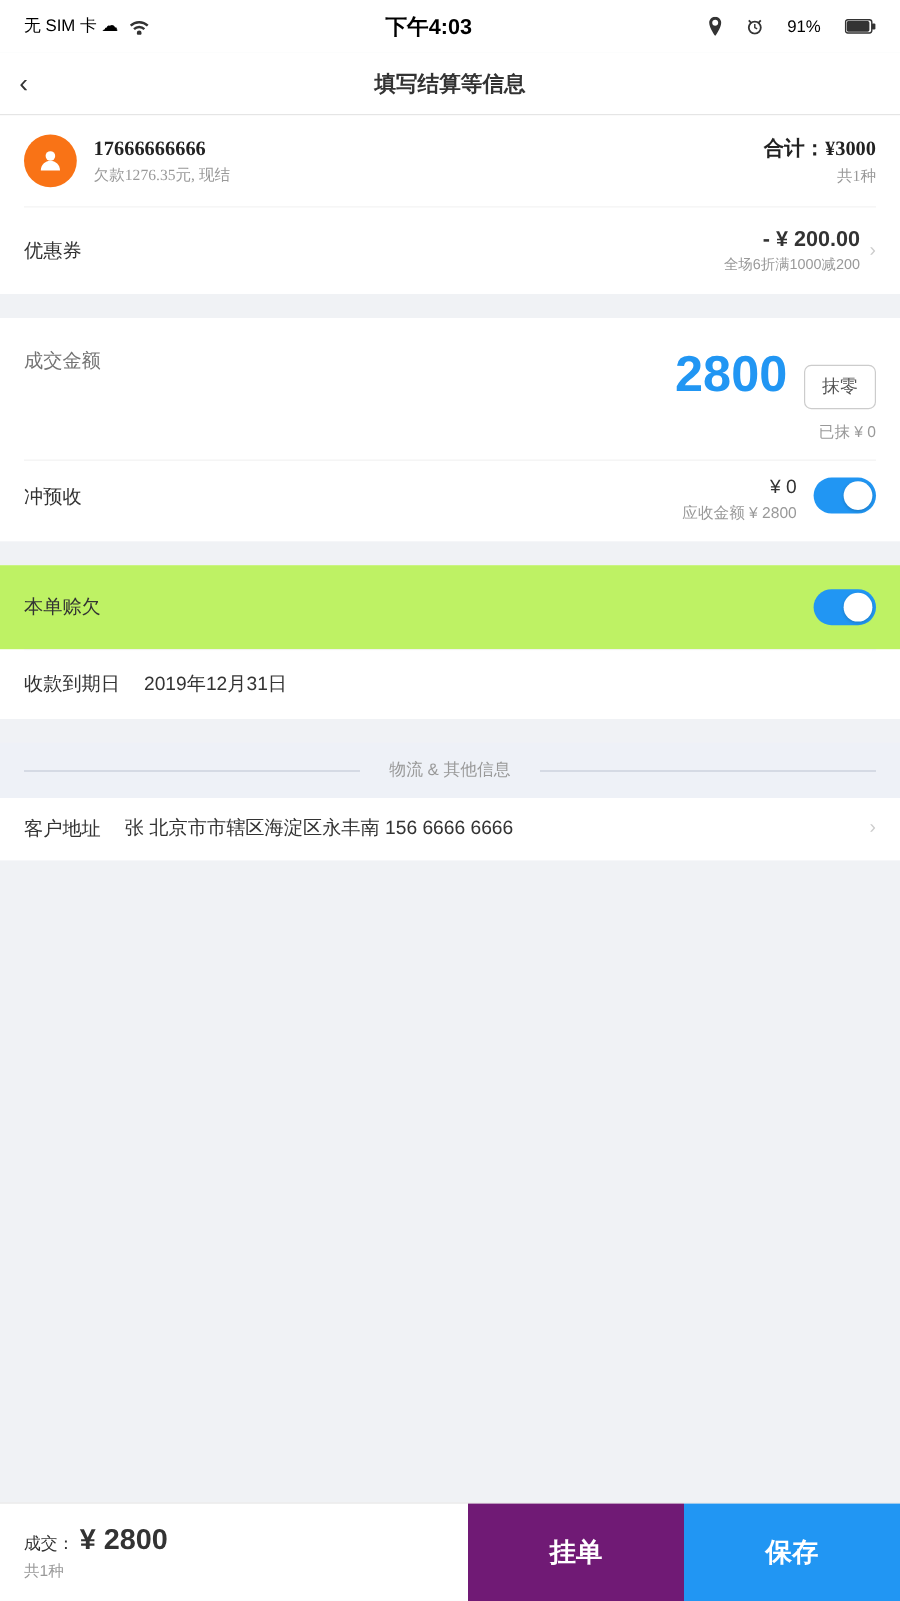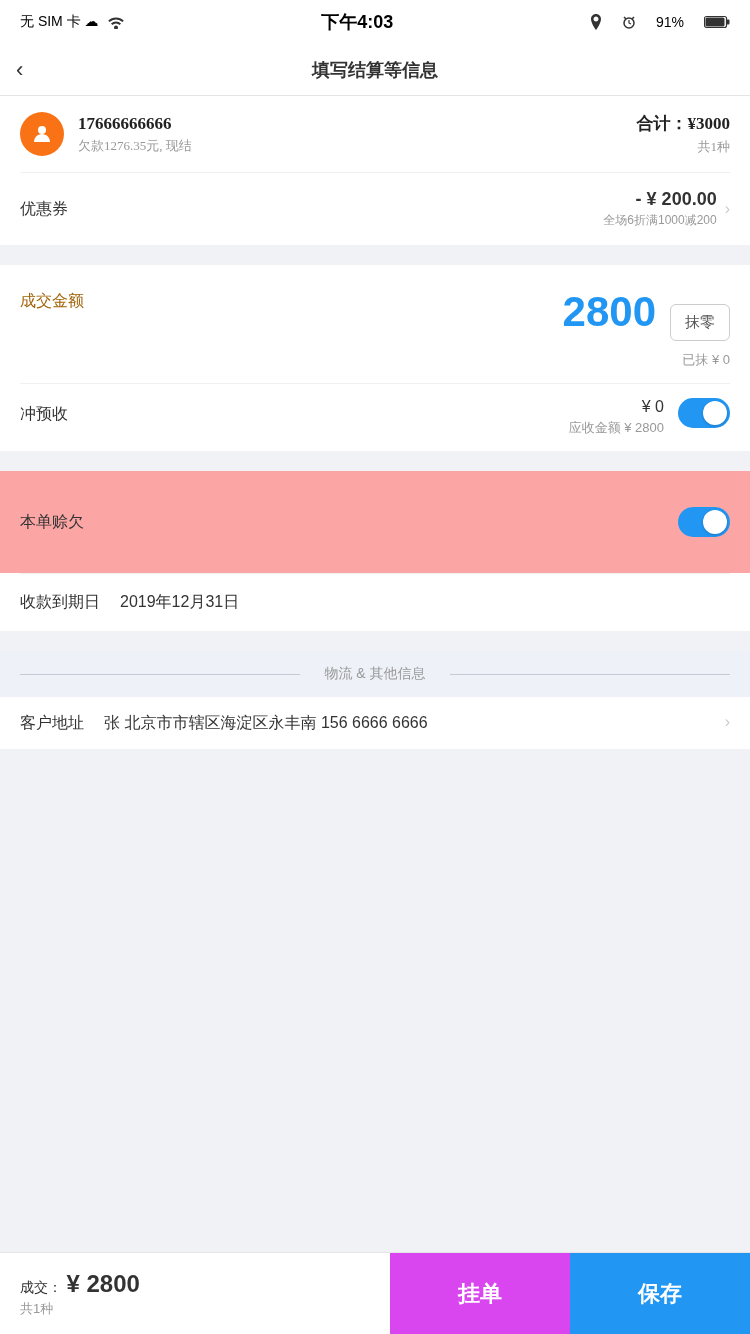--- a/index.html
+++ b/index.html
@@ -105,21 +105,21 @@
     .section-gap { height: 10px; background: #f0f2f5; }
 
     
     .deal-row {
       display: flex;
       align-items: flex-start;
       justify-content: space-between;
       padding: 18px 20px 6px 20px;
       background: #fff;
     }
-    .deal-label { font-size: 16px; color: #a16207; padding-top: 8px; }
+    .deal-label { font-size: 16px; color: #737373; padding-top: 8px; }
     .deal-right { display: flex; align-items: center; gap: 14px; }
     .deal-amount { font-size: 42px; font-weight: 700; color: #2196f3; line-height: 1; }
     .round-btn {
       border: 1px solid #ccc;
       border-radius: 6px;
       padding: 8px 14px;
       font-size: 15px;
       color: #555;
       cursor: pointer;
       background: #fff;
@@ -163,22 +163,22 @@
     .prepay-right { display: flex; align-items: flex-start; gap: 14px; }
     .prepay-values { text-align: right; }
     .prepay-amount { font-size: 16px; color: #333; }
     .prepay-sub { font-size: 13px; color: #999; margin-top: 3px; }
 
     
     .credit-row {
       display: flex;
       align-items: center;
       justify-content: space-between;
-      padding: 36px 20px;
-      background: #fca5a5;
+      padding: 20px 20px;
+      background: #bef264;
     }
     .credit-label { font-size: 16px; color: #333; }
 
     
     .date-row {
       display: flex;
       align-items: center;
       padding: 18px 20px;
       background: #fff;
       gap: 20px;
@@ -225,21 +225,21 @@
     }
     .bottom-summary {
       flex: 1;
       padding: 12px 20px;
     }
     .bottom-deal { font-size: 14px; color: #333; }
     .bottom-amount { font-size: 24px; font-weight: 700; color: #333; display: inline; }
     .bottom-count { font-size: 13px; color: #999; margin-top: 2px; }
     .btn-hang {
       width: 180px; height: 82px;
-      background: #d946ef;
+      background: #701a75;
       display: flex; align-items: center; justify-content: center;
       font-size: 22px; font-weight: 600; color: #fff;
       cursor: pointer;
     }
     .btn-save {
       width: 180px; height: 82px;
       background: #2196f3;
       display: flex; align-items: center; justify-content: center;
       font-size: 22px; font-weight: 600; color: #fff;
       cursor: pointer;

